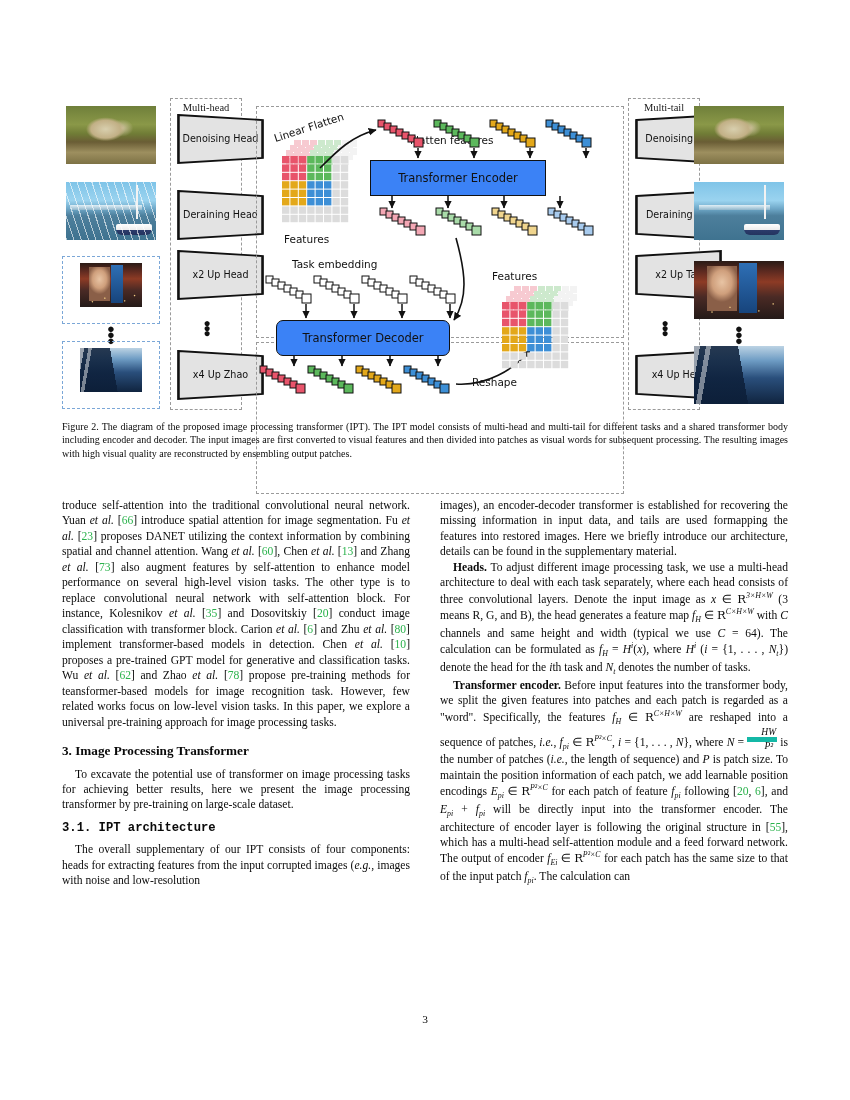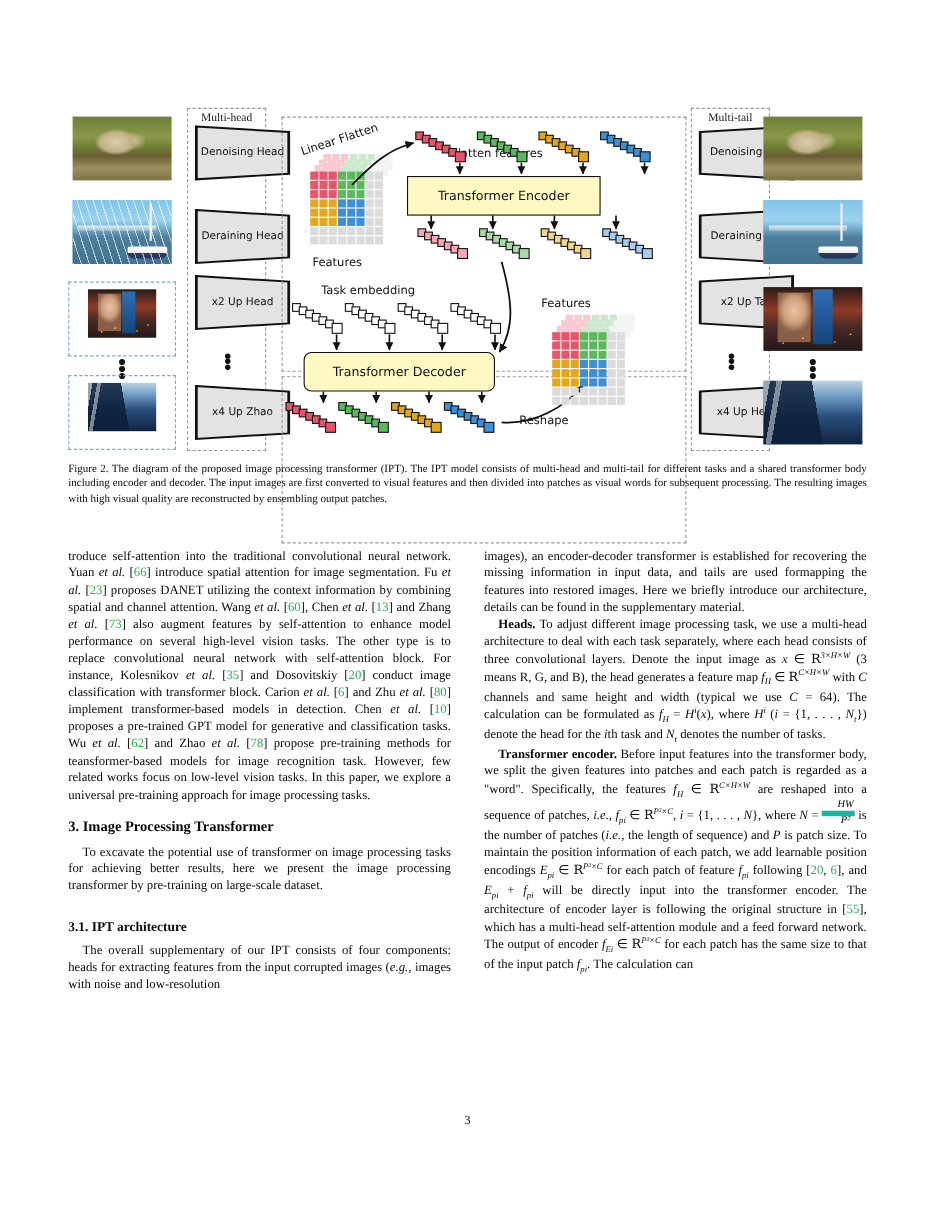--- a/index.html
+++ b/index.html
@@ -79,39 +79,39 @@
   .panel-dots{position:absolute;left:0;width:72px;top:222px;text-align:center;}
   .panel-dots span{display:block;font-size:12px;font-weight:700;line-height:5px;color:#111;}
 
   
   .encregion{position:absolute;left:194px;top:8px;width:368px;height:232px;border:1.4px dashed #9a9a9a;box-sizing:border-box;}
   .decregion{position:absolute;left:194px;top:244px;width:368px;height:152px;border:1.4px dashed #9a9a9a;box-sizing:border-box;}
 
   .fig-label{position:absolute;font-family:"DejaVu Sans", sans-serif;font-size:10.5px;color:#111;white-space:nowrap;}
   .fig-label.rot{transform:rotate(-18deg);transform-origin:left bottom;}
 
-  .bigbox{position:absolute;background:#fef9c3;border:1.7px solid #111;
+  .bigbox{position:absolute;background:#3b82f6;border:1.7px solid #111;
      display:flex;align-items:center;justify-content:center;
      font-family:"DejaVu Sans", sans-serif;font-size:11.5px;color:#111;}
   .bigbox.rounded{border-radius:7px;}
 
   .fsvg{position:absolute;left:0;top:0;width:726px;height:312px;pointer-events:none;}
 
   
   .caption{position:absolute;left:62px;top:420px;width:726px;
      font-size:10px;line-height:1.33;text-align:justify;}
 
   
   .col{position:absolute;top:498px;width:348px;font-size:11.6px;line-height:1.335;text-align:justify;}
   .col.left{left:62px;}
   .col.right{left:440px;}
   .col p{margin:0 0 0 0;text-indent:13px;}
   .col p.noind{text-indent:0;}
   h2.sec{font-size:13.2px;font-weight:bold;margin:13px 0 7px 0;text-indent:0;line-height:1.25;}
-  h3.sub{font-size:12.2px;font-weight:bold;margin:22px 0 6px 0;text-indent:0;line-height:1.25;}
+  h3.sub{font-size:12.2px;font-weight:bold;margin:8px 0 6px 0;text-indent:0;line-height:1.25;font-family:Liberation Mono, monospace;}
   .cite{color:#2bb24c;}
   .it{font-style:italic;}
   .bf{font-weight:bold;}
   .mathi{font-style:italic;font-family:"Liberation Serif", serif;}
   .bb{font-family:"DejaVu Serif", serif;}
   sup{font-size:.68em;}
   sub{font-size:.68em;}
   .frac{display:inline-block;vertical-align:-0.42em;text-align:center;font-size:.82em;line-height:1.02;}
   .frac .num{display:block;border-bottom:5px solid #14b8a6;padding:0 1px;}
   .frac .den{display:block;padding:0 1px;}

